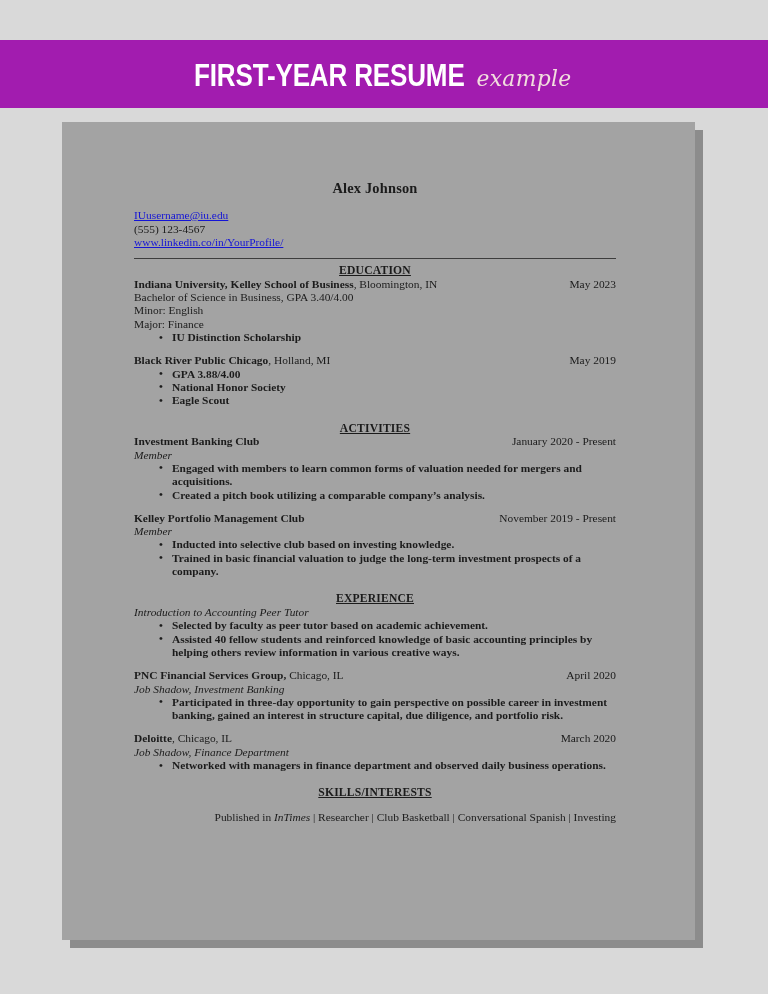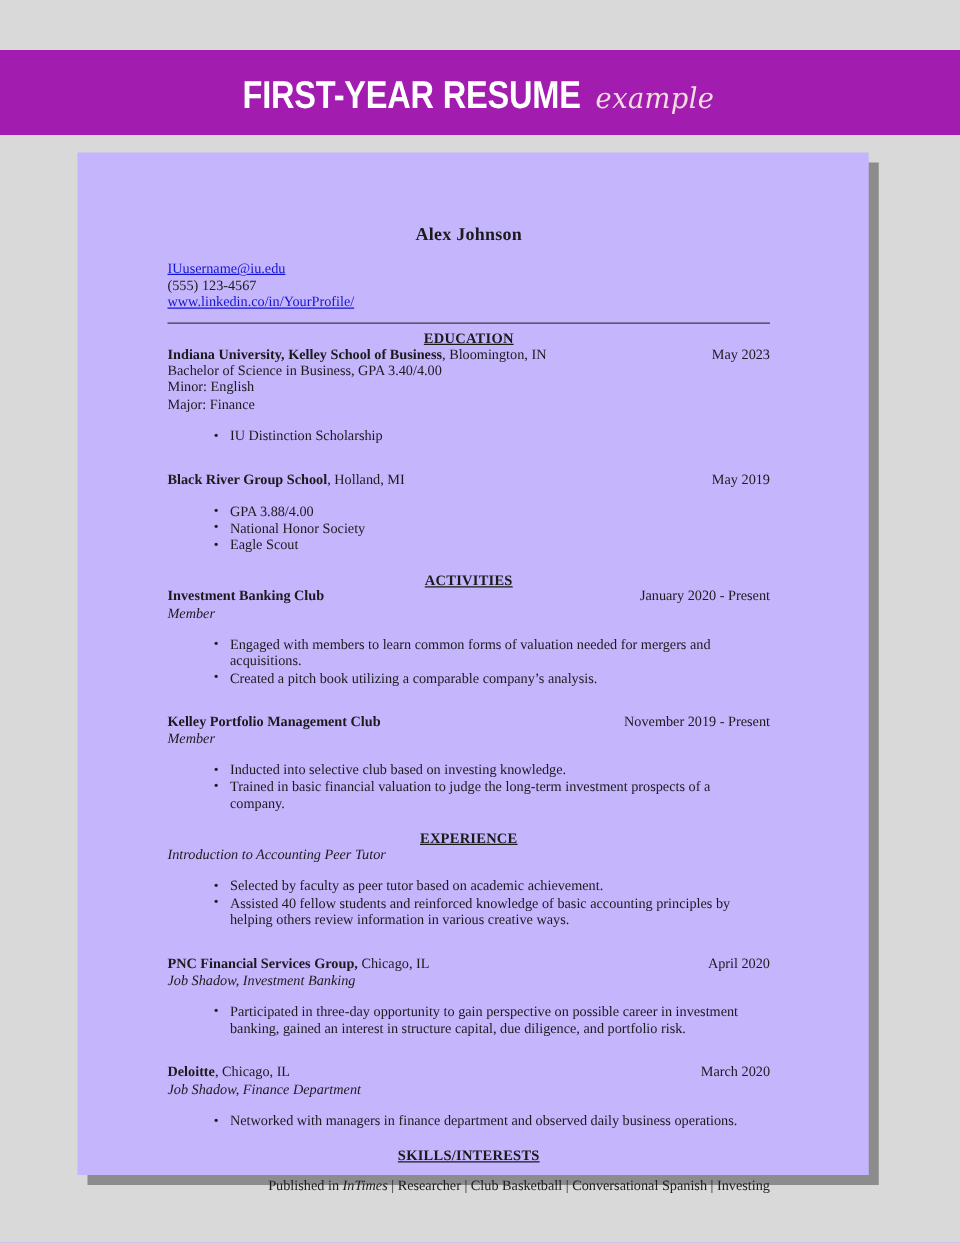--- a/index.html
+++ b/index.html
@@ -56,21 +56,21 @@
   #paper-shadow {
     position: absolute;
     left: 70px; top: 130px;
     width: 633px; height: 818px;
     background: #8c8c8c;
   }
   #paper {
     position: absolute;
     left: 62px; top: 122px;
     width: 633px; height: 818px;
-    background: #c4b5fd;
+    background: #a3a3a3;
   }
   #paper-content {
     position: absolute;
     left: 72px; top: 60px;
     width: 482px;
     font-size: 11.4px;
     line-height: 13.3px;
     color: #1b1b1b;
   }
 
@@ -118,22 +118,23 @@
   .entry-left { }
   .entry-left b { font-weight: bold; }
   .entry-date { white-space: nowrap; padding-left: 10px; }
   .entry-sub {
     font-style: italic;
   }
   .plainline { }
 
   ul.bl {
     list-style: none;
-    margin: 12px;
+    margin: 0;
     padding: 0;
+    font-weight: bold;
   }
   ul.bl li {
     position: relative;
     padding-left: 38px;
     margin: 0;
     line-height: 13.3px;
   }
   ul.bl li::before {
     content: "\2022";
     position: absolute;
@@ -186,21 +187,21 @@
       <div class="plainline">Major: Finance</div>
       <ul class="bl">
         <li>IU Distinction Scholarship</li>
       </ul>
     </div>
 
     <div class="gap"></div>
 
     <div>
       <div class="entry-row">
-        <div class="entry-left"><b>Black River Group School</b><span>, Holland, MI</span></div>
+        <div class="entry-left"><b>Black River Public Chicago</b><span>, Holland, MI</span></div>
         <div class="entry-date">May 2019</div>
       </div>
       <ul class="bl">
         <li>GPA 3.88/4.00</li>
         <li>National Honor Society</li>
         <li>Eagle Scout</li>
       </ul>
     </div>
 
     <div class="sec-head sp">ACTIVITIES</div>

